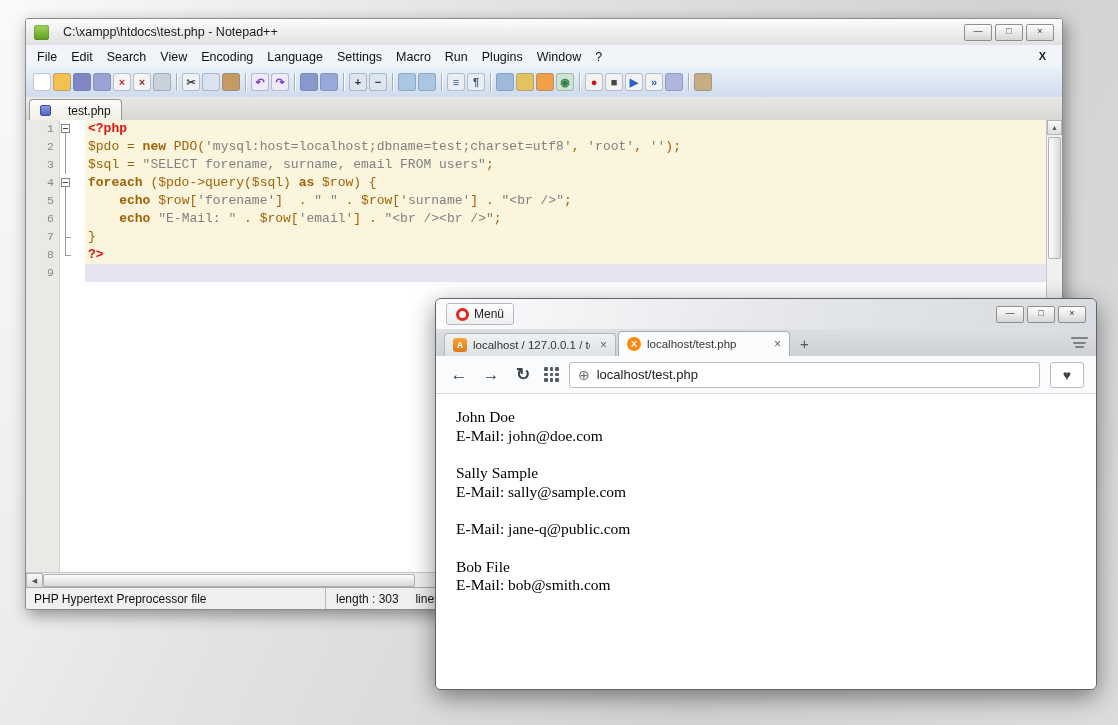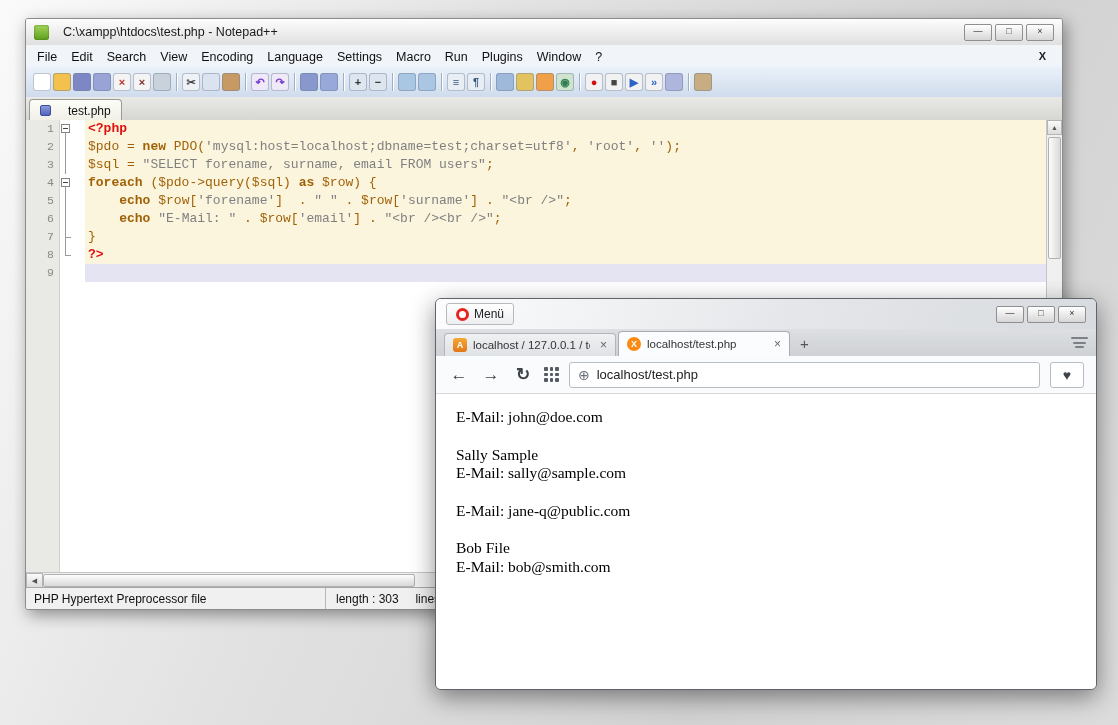--- a/index.html
+++ b/index.html
@@ -321,20 +321,21 @@
         </span>
       <div class="op-address">
         <span class="site-icon">⊕</span>
         <span class="addr-text">localhost/test.php</span>
       </div>
       <span class="op-heart">♥</span>
     </div>
 
     <div class="op-content" id="op-content">
         <div class="entry">
+          <div>John Doe</div>
           <div>E-Mail: john@doe.com</div>
         </div>
         <div class="entry">
           <div>Sally Sample</div>
           <div>E-Mail: sally@sample.com</div>
         </div>
         <div class="entry">
           <div>E-Mail: jane-q@public.com</div>
         </div>
         <div class="entry">

